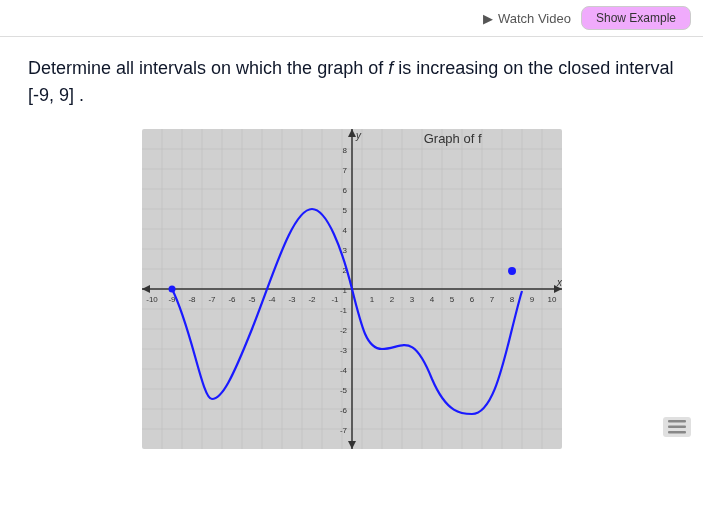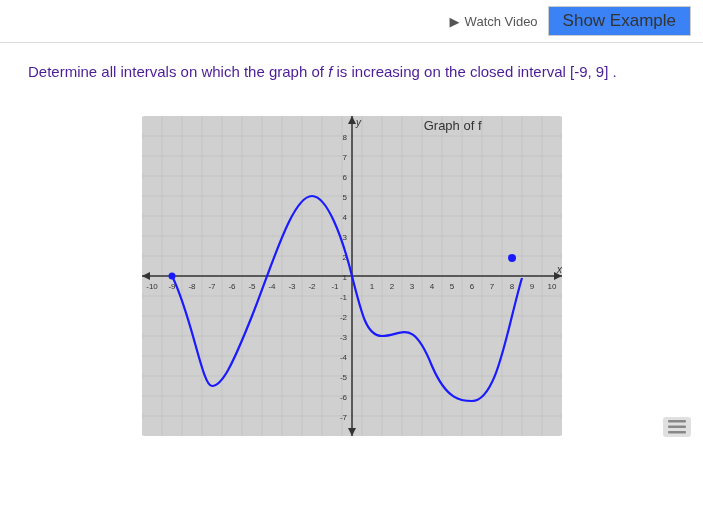--- a/index.html
+++ b/index.html
@@ -16,44 +16,44 @@
       display: flex;
       justify-content: flex-end;
       align-items: center;
       padding: 6px 12px;
       border-bottom: 1px solid #ddd;
       gap: 10px;
     }
 
     .top-bar-btn {
       padding: 4px 14px;
-      font-size: 17px;
+      font-size: 12px;
       border: 1px solid #ccc;
-      border-radius: 0;
-      background: #3b82f6;
+      border-radius: 8px;
+      background: #f0abfc;
       cursor: pointer;
       color: #333;
     }
 
     .watch-video {
       display: flex;
       align-items: center;
       gap: 5px;
       font-size: 13px;
       color: #555;
     }
 
     .main-content {
       padding: 18px 28px 10px 28px;
     }
 
     .question-text {
-      font-size: 15px;
-      color: #4c1d95;
-      margin-bottom: 32px;
+      font-size: 18px;
+      color: #0f172a;
+      margin-bottom: 20px;
       line-height: 1.5;
     }
 
     .graph-container {
       display: flex;
       justify-content: center;
       align-items: flex-start;
       margin-bottom: 18px;
       position: relative;
     }

